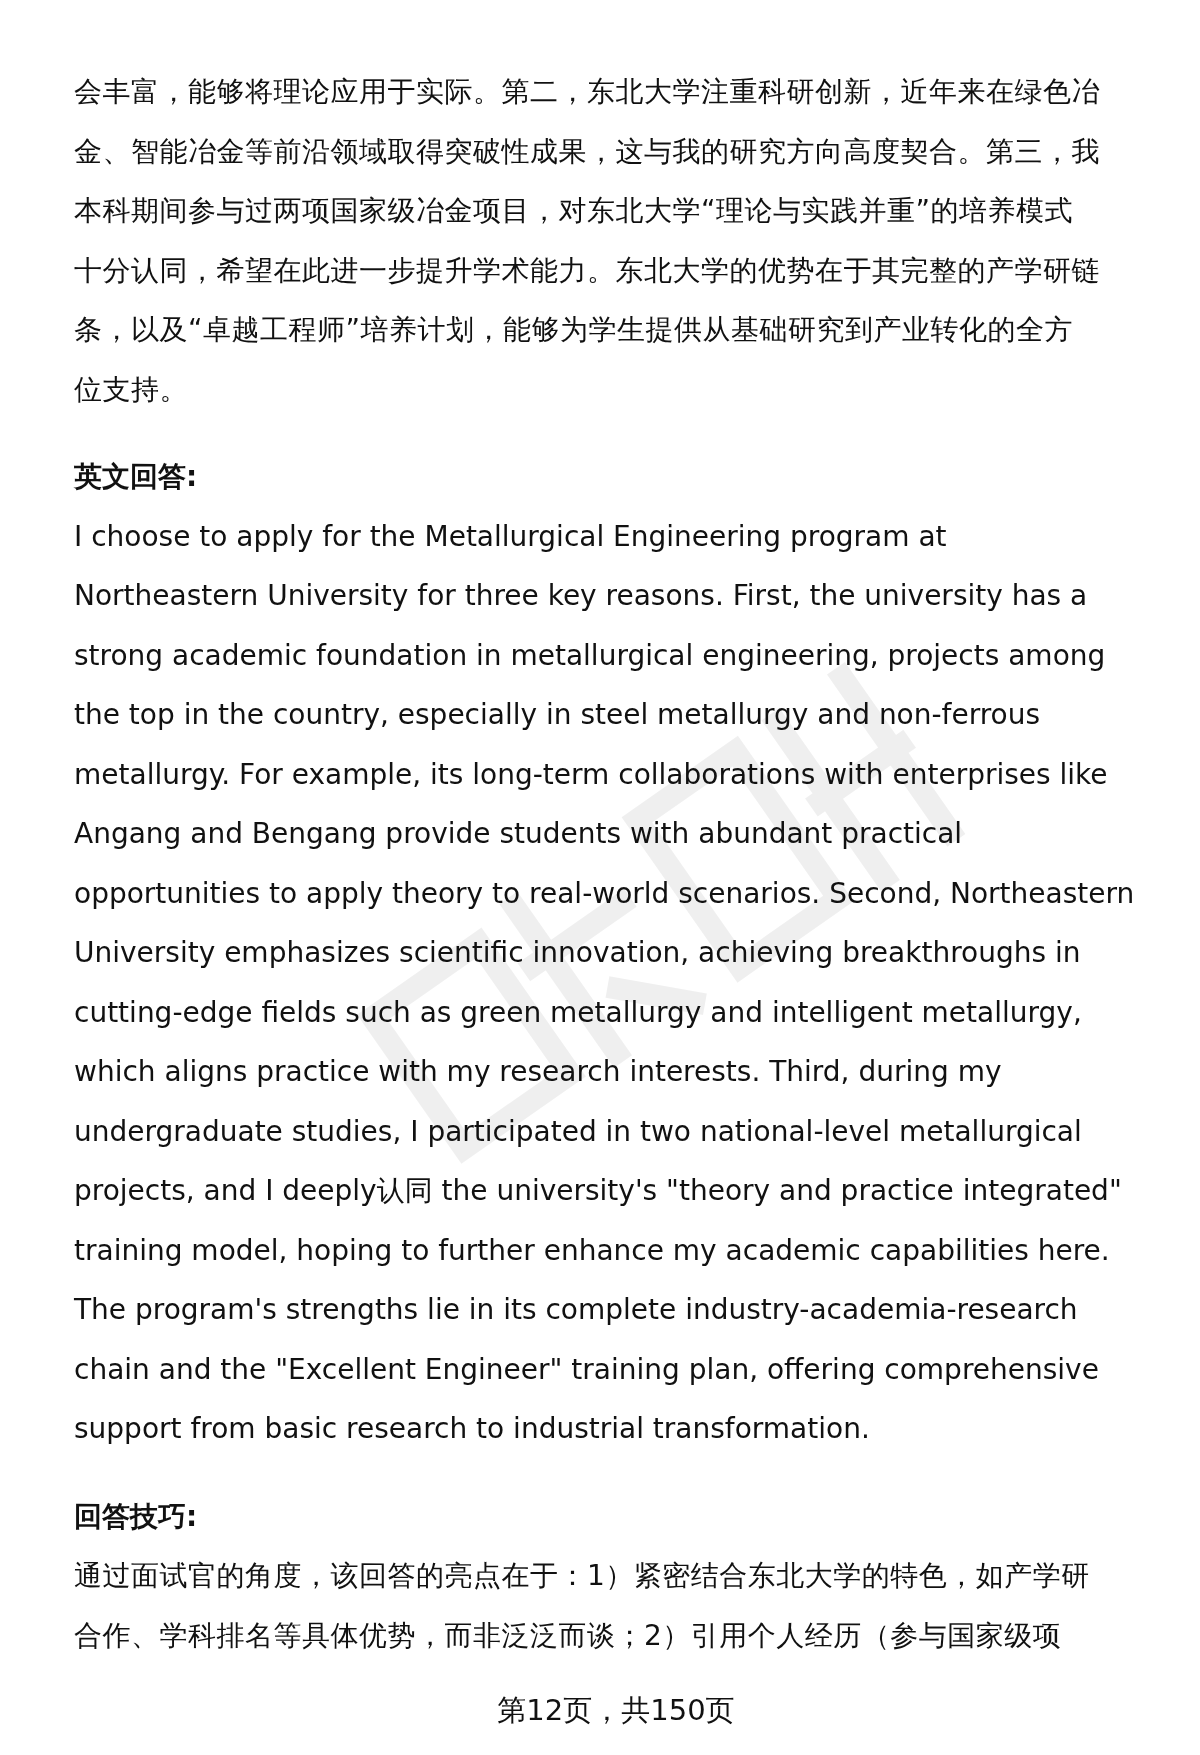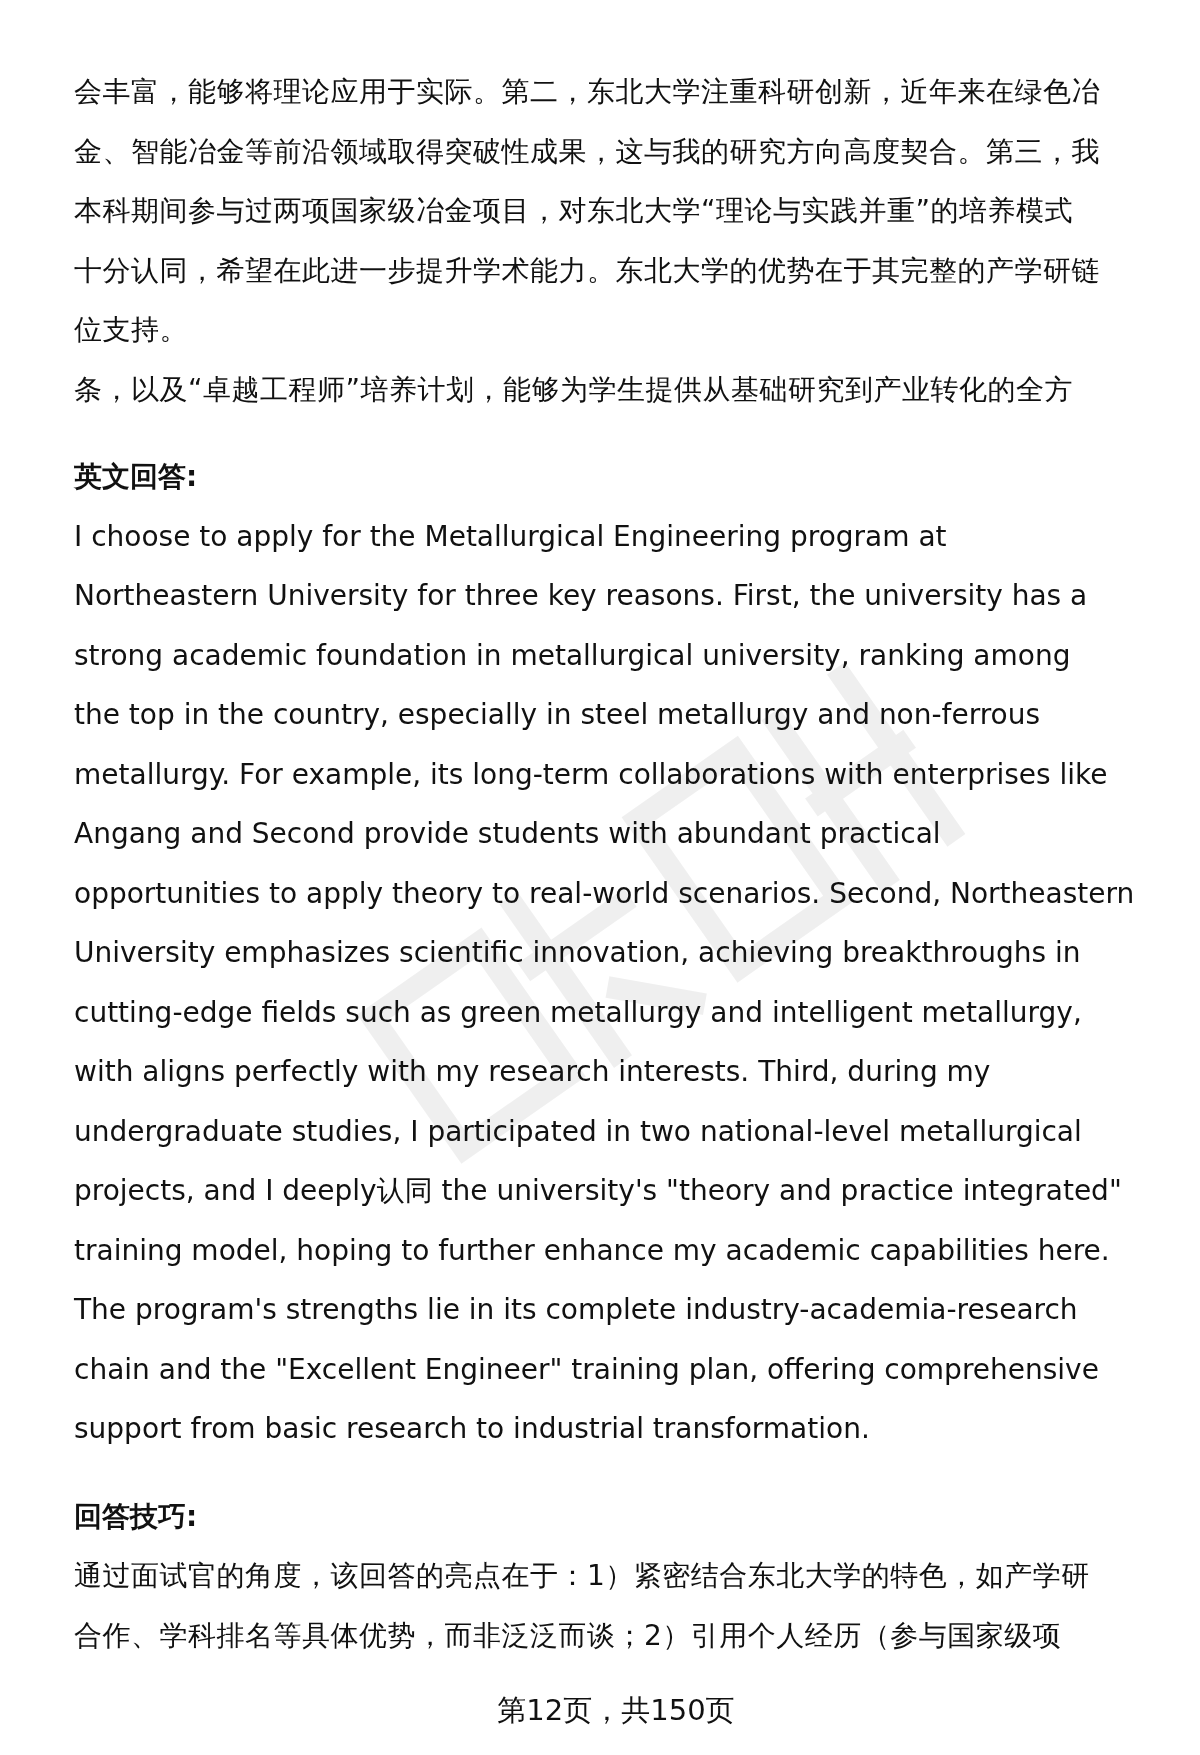--- a/index.html
+++ b/index.html
@@ -82,37 +82,37 @@
     </g>
   </svg>
 
   <div class="content">
 
     <p class="zh-para">
       <span class="zh-line">会丰富，能够将理论应用于实际。第二，东北大学注重科研创新，近年来在绿色冶</span>
       <span class="zh-line">金、智能冶金等前沿领域取得突破性成果，这与我的研究方向高度契合。第三，我</span>
       <span class="zh-line">本科期间参与过两项国家级冶金项目，对东北大学“理论与实践并重”的培养模式</span>
       <span class="zh-line">十分认同，希望在此进一步提升学术能力。东北大学的优势在于其完整的产学研链</span>
+      <span class="zh-line">条，以及“卓越工程师”培养计划，能够为学生提供从基础研究到产业转化的全方</span>
       <span class="zh-line">位支持。</span>
-      <span class="zh-line">条，以及“卓越工程师”培养计划，能够为学生提供从基础研究到产业转化的全方</span>
     </p>
 
     <p class="section-label">英文回答:</p>
 
     <p class="en-para">
       <span class="en-line">I choose to apply for the Metallurgical Engineering program at</span>
       <span class="en-line">Northeastern University for three key reasons. First, the university has a</span>
-      <span class="en-line">strong academic foundation in metallurgical university, ranking among</span>
+      <span class="en-line">strong academic foundation in metallurgical engineering, projects among</span>
       <span class="en-line">the top in the country, especially in steel metallurgy and non-ferrous</span>
       <span class="en-line">metallurgy. For example, its long-term collaborations with enterprises like</span>
-      <span class="en-line">Angang and Second provide students with abundant practical</span>
+      <span class="en-line">Angang and Bengang provide students with abundant practical</span>
       <span class="en-line">opportunities to apply theory to real-world scenarios. Second, Northeastern</span>
       <span class="en-line">University emphasizes scientific innovation, achieving breakthroughs in</span>
       <span class="en-line">cutting-edge fields such as green metallurgy and intelligent metallurgy,</span>
-      <span class="en-line">with aligns perfectly with my research interests. Third, during my</span>
+      <span class="en-line">which aligns practice with my research interests. Third, during my</span>
       <span class="en-line">undergraduate studies, I participated in two national-level metallurgical</span>
       <span class="en-line">projects, and I deeply认同 the university's "theory and practice integrated"</span>
       <span class="en-line">training model, hoping to further enhance my academic capabilities here.</span>
       <span class="en-line">The program's strengths lie in its complete industry-academia-research</span>
       <span class="en-line">chain and the "Excellent Engineer" training plan, offering comprehensive</span>
       <span class="en-line">support from basic research to industrial transformation.</span>
     </p>
 
     <p class="section-label">回答技巧:</p>
 

